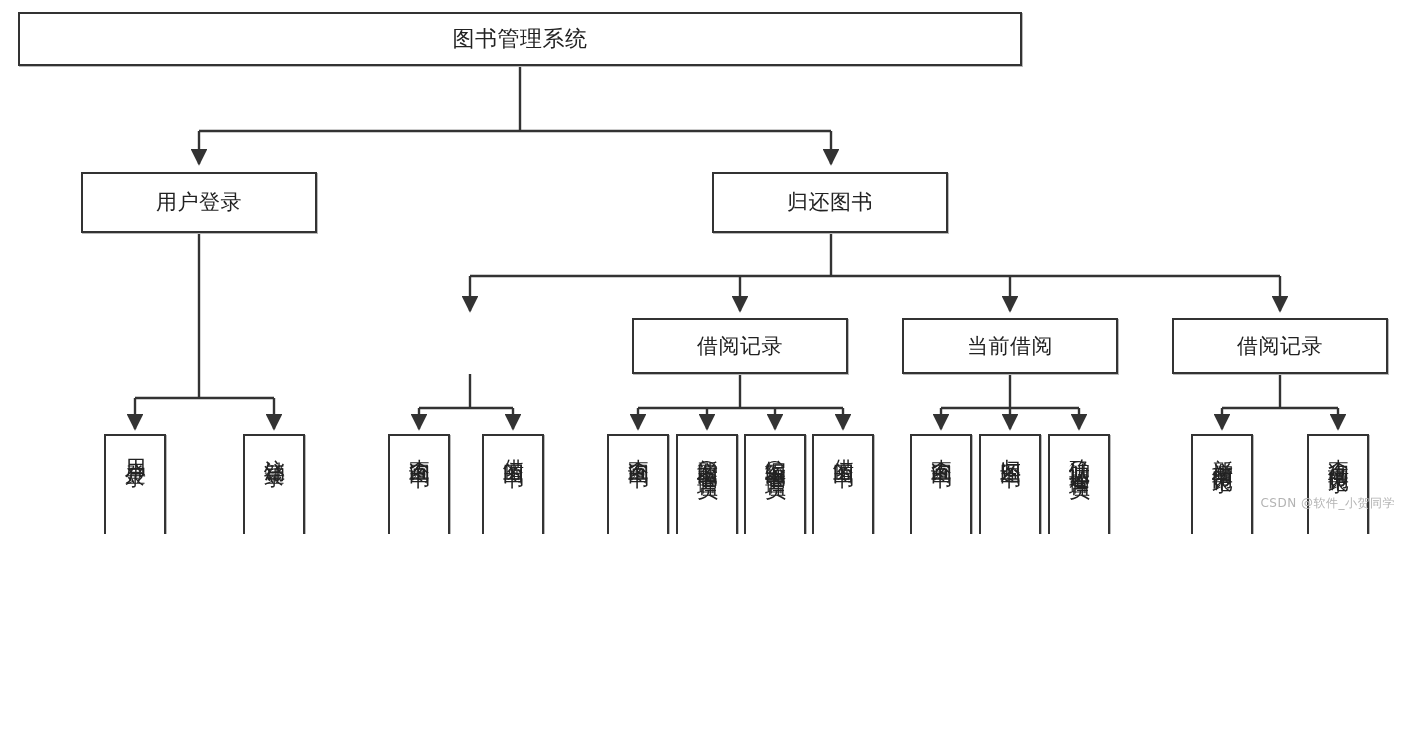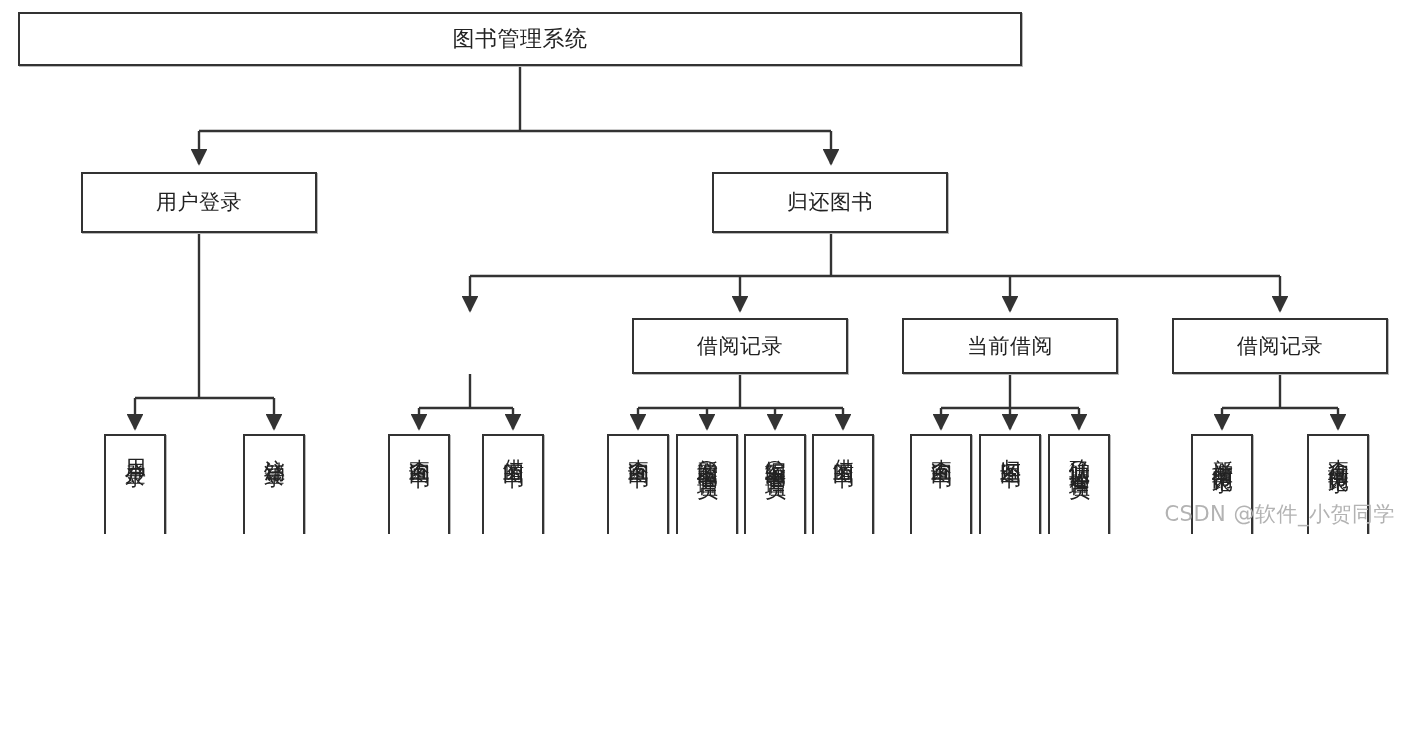--- a/index.html
+++ b/index.html
@@ -52,22 +52,22 @@
     writing-mode:vertical-rl;
     text-orientation:upright;
     font-size:21px;
     letter-spacing:3px;
     line-height:1.0;
   }
   .node.root .label{font-size:22px;}
   .watermark{
     position:absolute;
     right:10px;
-    bottom:6px;
-    font-size:21px;
+    bottom:22px;
+    font-size:12px;
     color:#b3b3b3;
     letter-spacing:0.5px;
     white-space:nowrap;
     z-index:5;
     user-select:none;
   }
 </style>
 </head>
 <body>
 

